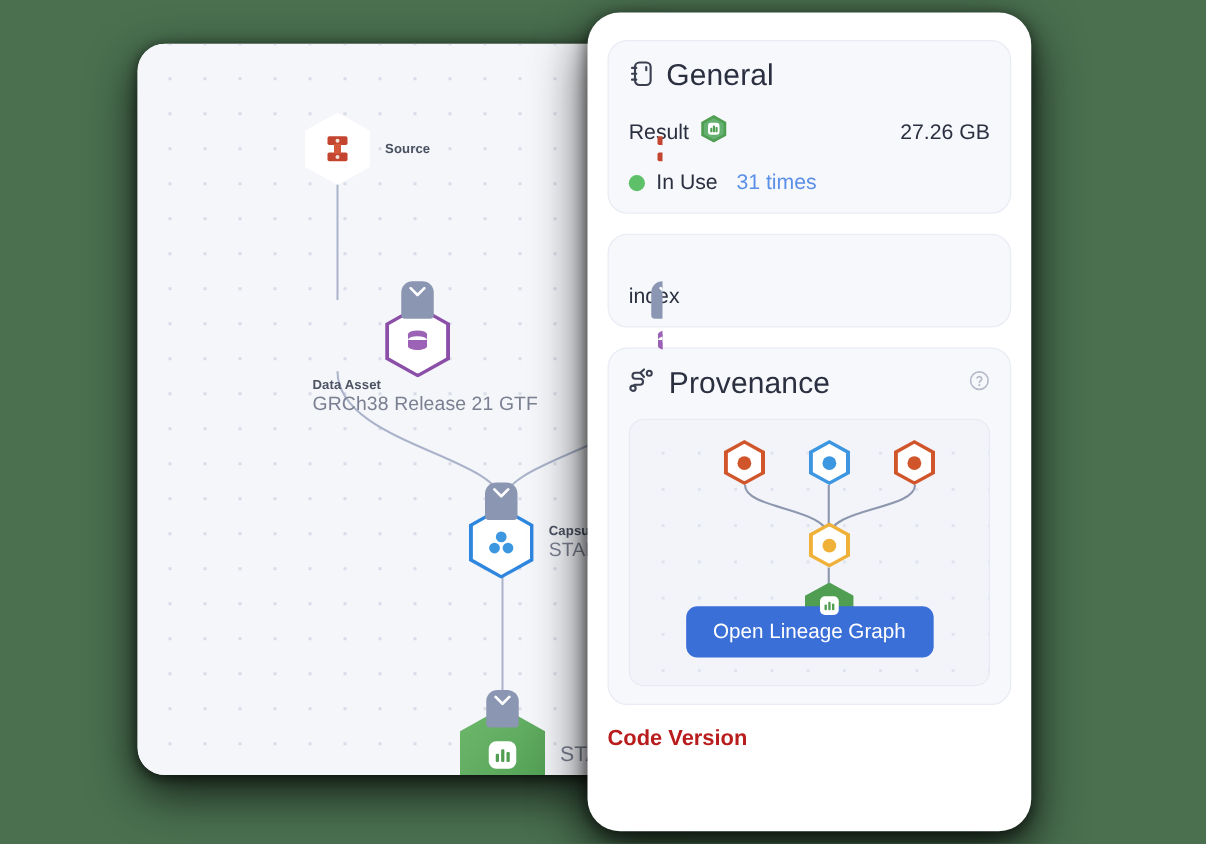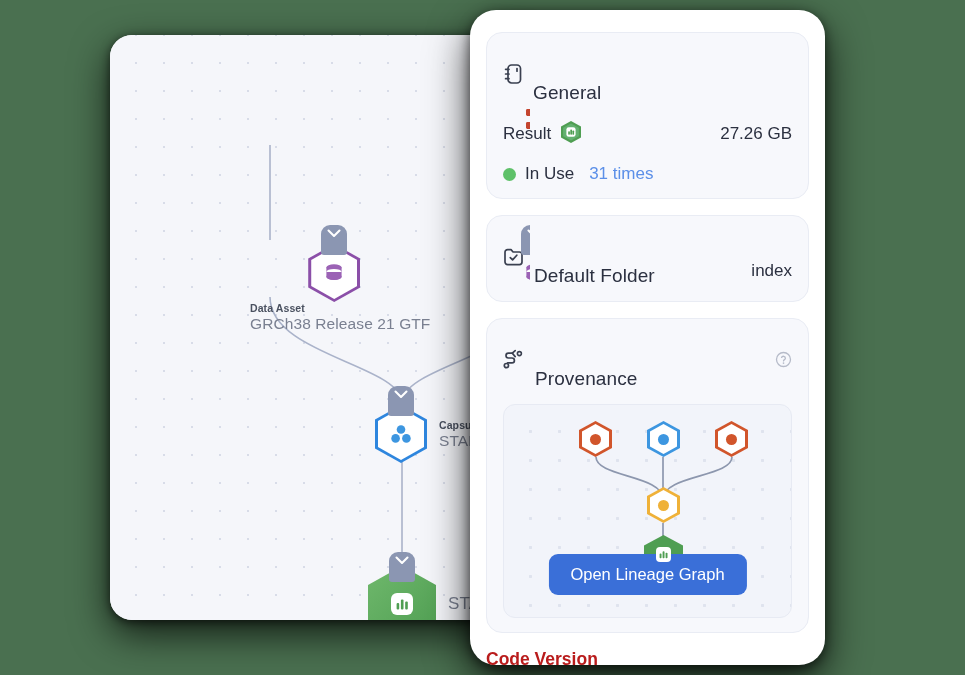--- a/index.html
+++ b/index.html
@@ -99,21 +99,21 @@
   .sec-card {
     background: #f7f8fc;
     border: 1px solid #e9ecf4;
     border-radius: 16px;
     padding: 14px 16px;
     margin-bottom: 16px;
   }
 
   .sec-head { display: flex; align-items: center; justify-content: space-between; }
   .sec-head-left { display: flex; align-items: center; gap: 10px; }
-  .sec-title { font-size: 19px; color: #2b3040; letter-spacing: 0.1px; margin-top: 35px; }
+  .sec-title { font-size: 24px; color: #2b3040; letter-spacing: 0.1px; }
 
   .row {
     display: flex; align-items: center; justify-content: space-between;
     margin-top: 16px;
   }
   .row-left { display: flex; align-items: center; gap: 9px; }
   .row-label { font-size: 17px; color: #2b3040; }
   .row-value { font-size: 17px; color: #2b3040; }
 
   .dot-green {
@@ -182,20 +182,37 @@
   <div class="graph-inner">
 
     <svg class="graph-svg">
       <path d="M160 110 L160 205" stroke="#aab3ca" stroke-width="1.6" fill="none"></path>
       <path d="M424 110 L424 205" stroke="#aab3ca" stroke-width="1.6" fill="none"></path>
       <path d="M160 262 C160 320, 292 330, 292 368" stroke="#aab3ca" stroke-width="1.6" fill="none"></path>
       <path d="M424 262 C424 320, 292 330, 292 368" stroke="#aab3ca" stroke-width="1.6" fill="none"></path>
       <path d="M292 425 L292 530" stroke="#aab3ca" stroke-width="1.6" fill="none"></path>
     </svg>
 
+    <div class="node" style="left:134px; top:55px;">
+      <div class="hex">
+        <div class="hex-shape hex-white"></div>
+        <div class="hex-ico">
+          <svg width="24" height="26" viewBox="0 0 24 26">
+            <rect x="4" y="3" width="16" height="7" rx="1.4" fill="#c4452f"></rect>
+            <rect x="4" y="16" width="16" height="7" rx="1.4" fill="#c4452f"></rect>
+            <rect x="9.2" y="9" width="5.6" height="8" fill="#d4573c"></rect>
+            <circle cx="12" cy="6.5" r="1.6" fill="#f0e2da"></circle>
+            <circle cx="12" cy="19.5" r="1.6" fill="#f0e2da"></circle>
+          </svg>
+        </div>
+      </div>
+      <div class="node-label">
+        <div class="node-type">Source</div>
+      </div>
+    </div>
 
     <div class="node" style="left:398px; top:55px;">
       <div class="hex">
         <div class="hex-shape hex-white"></div>
         <div class="hex-ico">
           <svg width="24" height="26" viewBox="0 0 24 26">
             <rect x="4" y="3" width="16" height="7" rx="1.4" fill="#c4452f"></rect>
             <rect x="4" y="16" width="16" height="7" rx="1.4" fill="#c4452f"></rect>
             <rect x="9.2" y="9" width="5.6" height="8" fill="#d4573c"></rect>
             <circle cx="12" cy="6.5" r="1.6" fill="#f0e2da"></circle>
@@ -341,29 +358,20 @@
         <span class="dot-green"></span>
         <span class="row-label">In Use</span>
         <span class="link-blue">31 times</span>
       </div>
     </div>
 
   </div>
 
   <div class="sec-card">
     <div class="folder-row">
-      <div class="sec-head-left">
-        <span>
-          <svg width="21" height="19" viewBox="0 0 21 19">
-            <path d="M2 5.2 a2.6 2.6 0 0 1 2.6-2.6 h3.4 l2.1 2.4 h6.3 a2.6 2.6 0 0 1 2.6 2.6 v7.4 a2.6 2.6 0 0 1 -2.6 2.6 H4.6 A2.6 2.6 0 0 1 2 15 Z" stroke="#3a4050" stroke-width="1.7" fill="none" stroke-linejoin="round"></path>
-            <path d="M7.3 10.6 L9.6 12.9 L13.8 8.2" stroke="#3a4050" stroke-width="1.7" fill="none" stroke-linecap="round" stroke-linejoin="round"></path>
-          </svg>
-        </span>
-        <span class="sec-title">Default Folder</span>
-      </div>
       <span class="folder-val">index</span>
     </div>
   </div>
 
   <div class="sec-card">
     <div class="sec-head">
       <div class="sec-head-left">
         <span>
           <svg width="22" height="22" viewBox="0 0 22 22">
             <path d="M9.6 4.2 H5.4 a2.4 2.4 0 0 0 0 4.8 h3.6 a2.4 2.4 0 0 1 0 4.8 H4.6" stroke="#3a4050" stroke-width="1.7" fill="none" stroke-linecap="round"></path>

